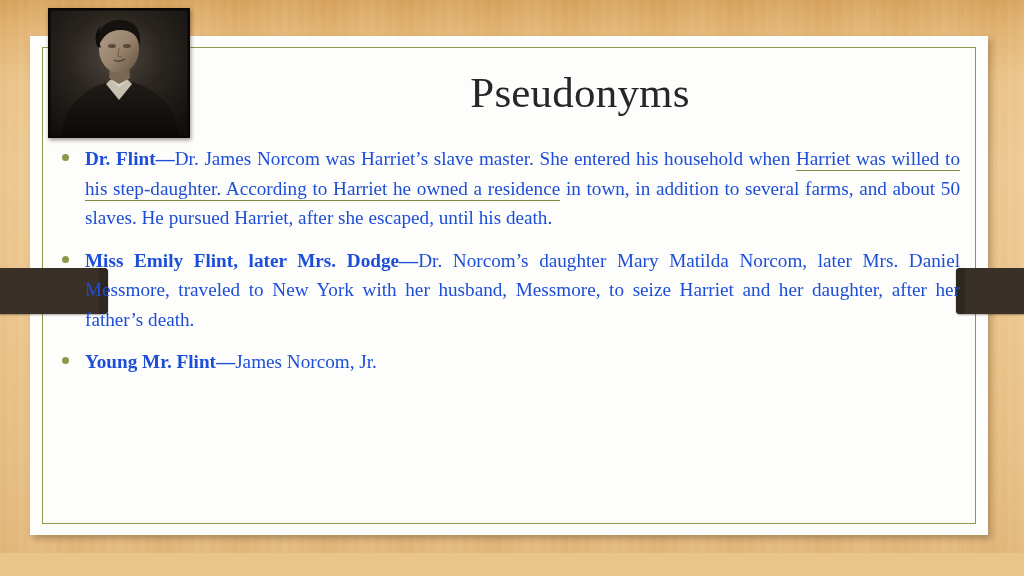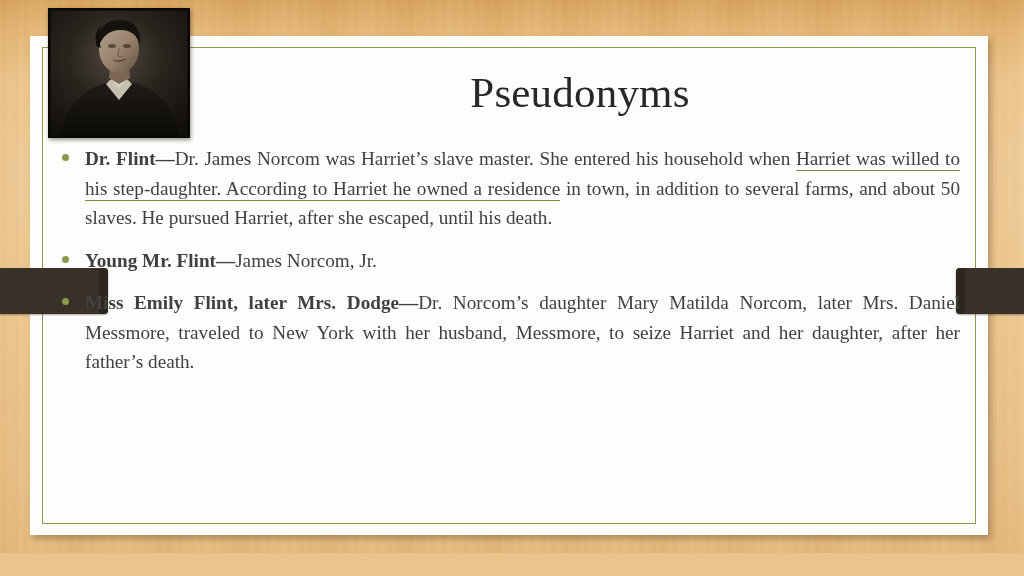--- a/index.html
+++ b/index.html
@@ -161,21 +161,21 @@
     height: 7px;
     border-radius: 50%;
     background: #8a9a4b;
     margin-top: 10px;
     margin-right: 16px;
   }
   .bullet-text {
     flex: 1 1 auto;
     font-size: 19.2px;
     line-height: 29.5px;
-    color: #404040;
+    color: #1d4ed8;
     text-align: justify;
     text-justify: inter-word;
     font-family: "Liberation Serif", "DejaVu Serif", serif;
   }
   .bullet-text .lead {
     font-weight: bold;
   }
   .bullet-text .underlined {
     border-bottom: 1.5px solid #7d8b44;
     padding-bottom: 1px;
@@ -245,23 +245,23 @@
   <div class="body">
 
     <div class="bullet-row">
       <span class="bullet-dot"></span>
       <div class="bullet-text"><span class="lead">Dr. Flint—</span><span>Dr. James Norcom was Harriet’s slave master. She entered his household when </span><span class="underlined">Harriet was willed to his step-daughter. According to Harriet he owned a residence</span><span> in town, in addition to several farms, and about 50 slaves. He pursued Harriet, after she escaped, until his death.</span></div>
     </div>
 
 
     <div class="bullet-row">
       <span class="bullet-dot"></span>
+      <div class="bullet-text"><span class="lead">Miss Emily Flint, later Mrs. Dodge—</span><span>Dr. Norcom’s daughter Mary Matilda Norcom, later Mrs. Daniel Messmore, traveled to New York with her husband, Messmore, to seize Harriet and her daughter, after her father’s death.</span></div>
+    </div>
+
+    <div class="bullet-row">
+      <span class="bullet-dot"></span>
       <div class="bullet-text"><span class="lead">Young Mr. Flint—</span><span>James Norcom, Jr.</span></div>
     </div>
 
-    <div class="bullet-row">
-      <span class="bullet-dot"></span>
-      <div class="bullet-text"><span class="lead">Miss Emily Flint, later Mrs. Dodge—</span><span>Dr. Norcom’s daughter Mary Matilda Norcom, later Mrs. Daniel Messmore, traveled to New York with her husband, Messmore, to seize Harriet and her daughter, after her father’s death.</span></div>
-    </div>
-
   </div>
 
 </div>
 
 </body></html>

